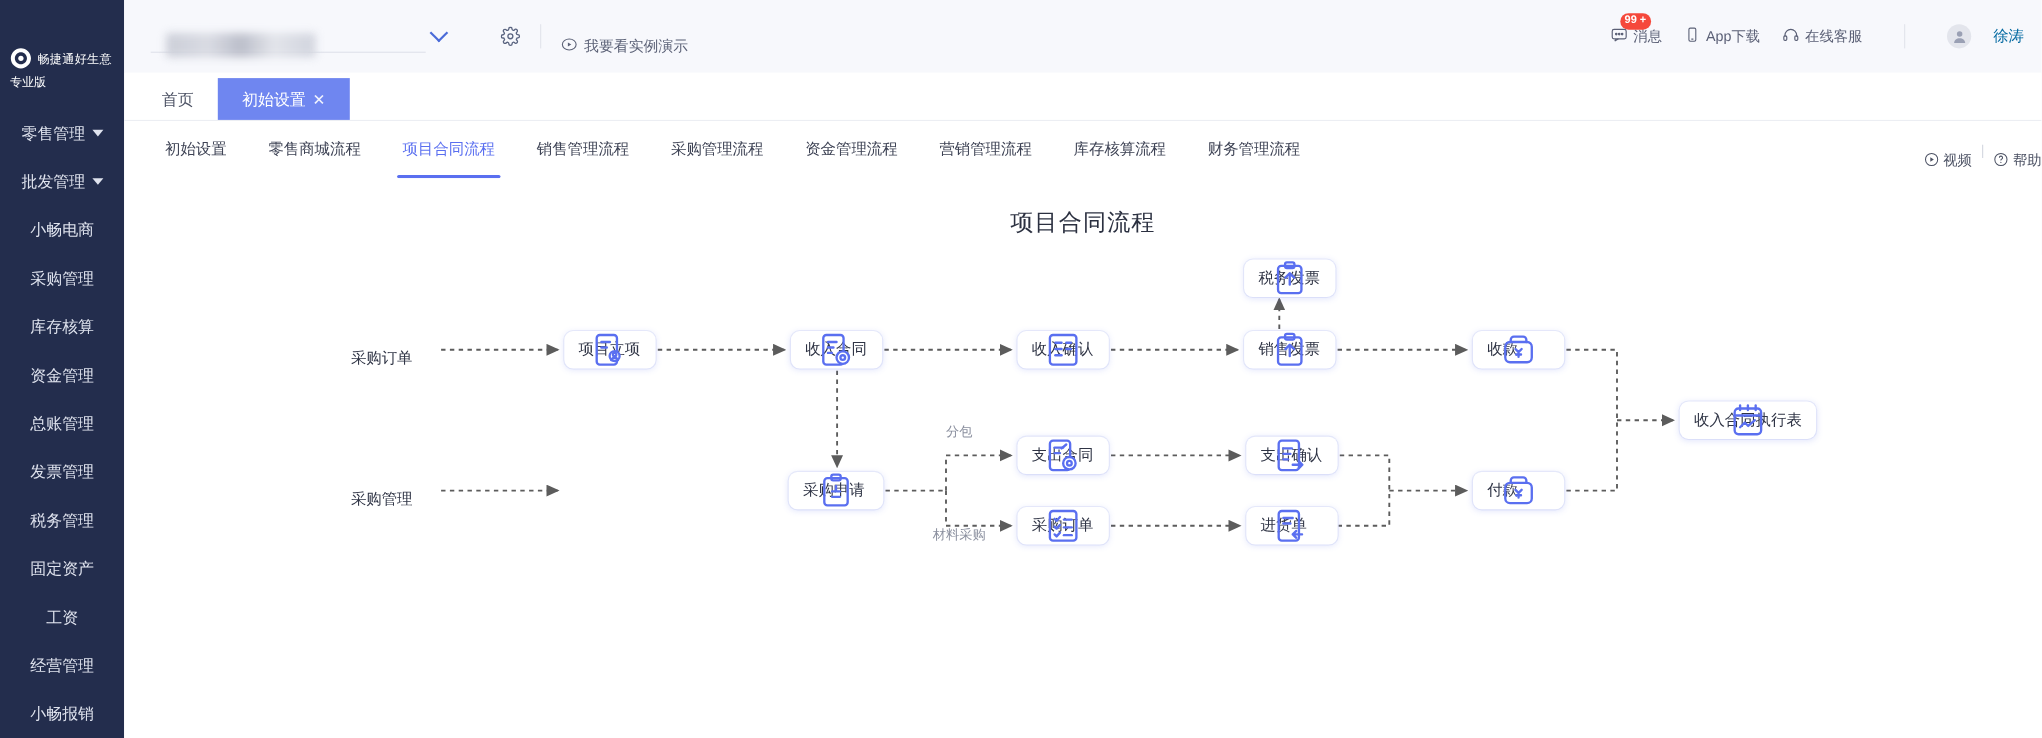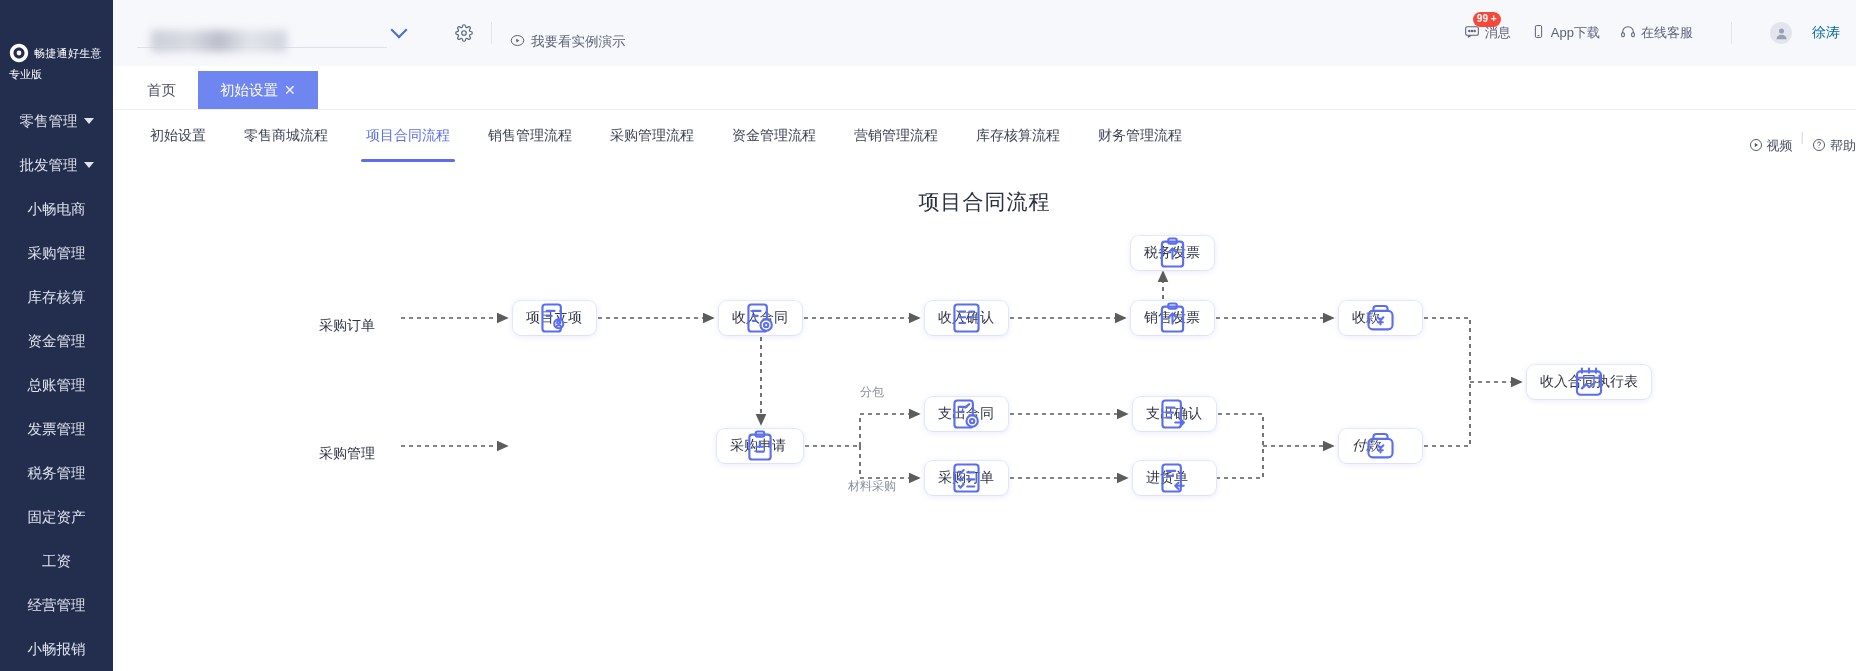--- a/index.html
+++ b/index.html
@@ -459,21 +459,21 @@
           </div>
           <div class="node" style="left: 58.5198%; top: 58.7426%; width: 4.7619%;">
             <svg viewBox="0 0 24 24" width="17" height="17" fill="none" stroke="#5a6ff0" stroke-width="1.5" stroke-linecap="round" stroke-linejoin="round">
               <rect x="3.5" y="2.5" width="13" height="19" rx="2"></rect>
               <line x1="6.5" y1="7" x2="12.5" y2="7"></line>
               <line x1="6.5" y1="10.5" x2="11" y2="10.5"></line>
               <path d="M18.5 17.5h-6M14.8 15.3l-2.3 2.2 2.3 2.2"></path>
             </svg>
             <span>进货单</span>
           </div>
-          <div class="node" style="left: 70.3385%; top: 52.4558%; width: 4.7619%; font-style: italic;">
+          <div class="node" style="left: 70.3385%; top: 52.4558%; width: 4.7619%;">
             <svg viewBox="0 0 24 24" width="17" height="17" fill="none" stroke="#5a6ff0" stroke-width="1.5" stroke-linecap="round" stroke-linejoin="round">
               <rect x="3.5" y="7" width="17" height="13" rx="3"></rect>
               <path d="M7 7V5.5a2 2 0 0 1 2-2h6a2 2 0 0 1 2 2V7"></path>
               <path d="M12 16.5v-3M10 11.5l2 2 2-2M10.4 15h3.2"></path>
             </svg>
             <span>付款</span>
           </div>
           <div class="rowlabel" style="left: 11.8187%; top: 30.4519%;">采购订单</div>
           <div class="rowlabel" style="left: 11.8187%; top: 55.5992%;">采购管理</div>
           <div class="edgelabel" style="left: 42.8571%; top: 43.6149%;">分包</div>

